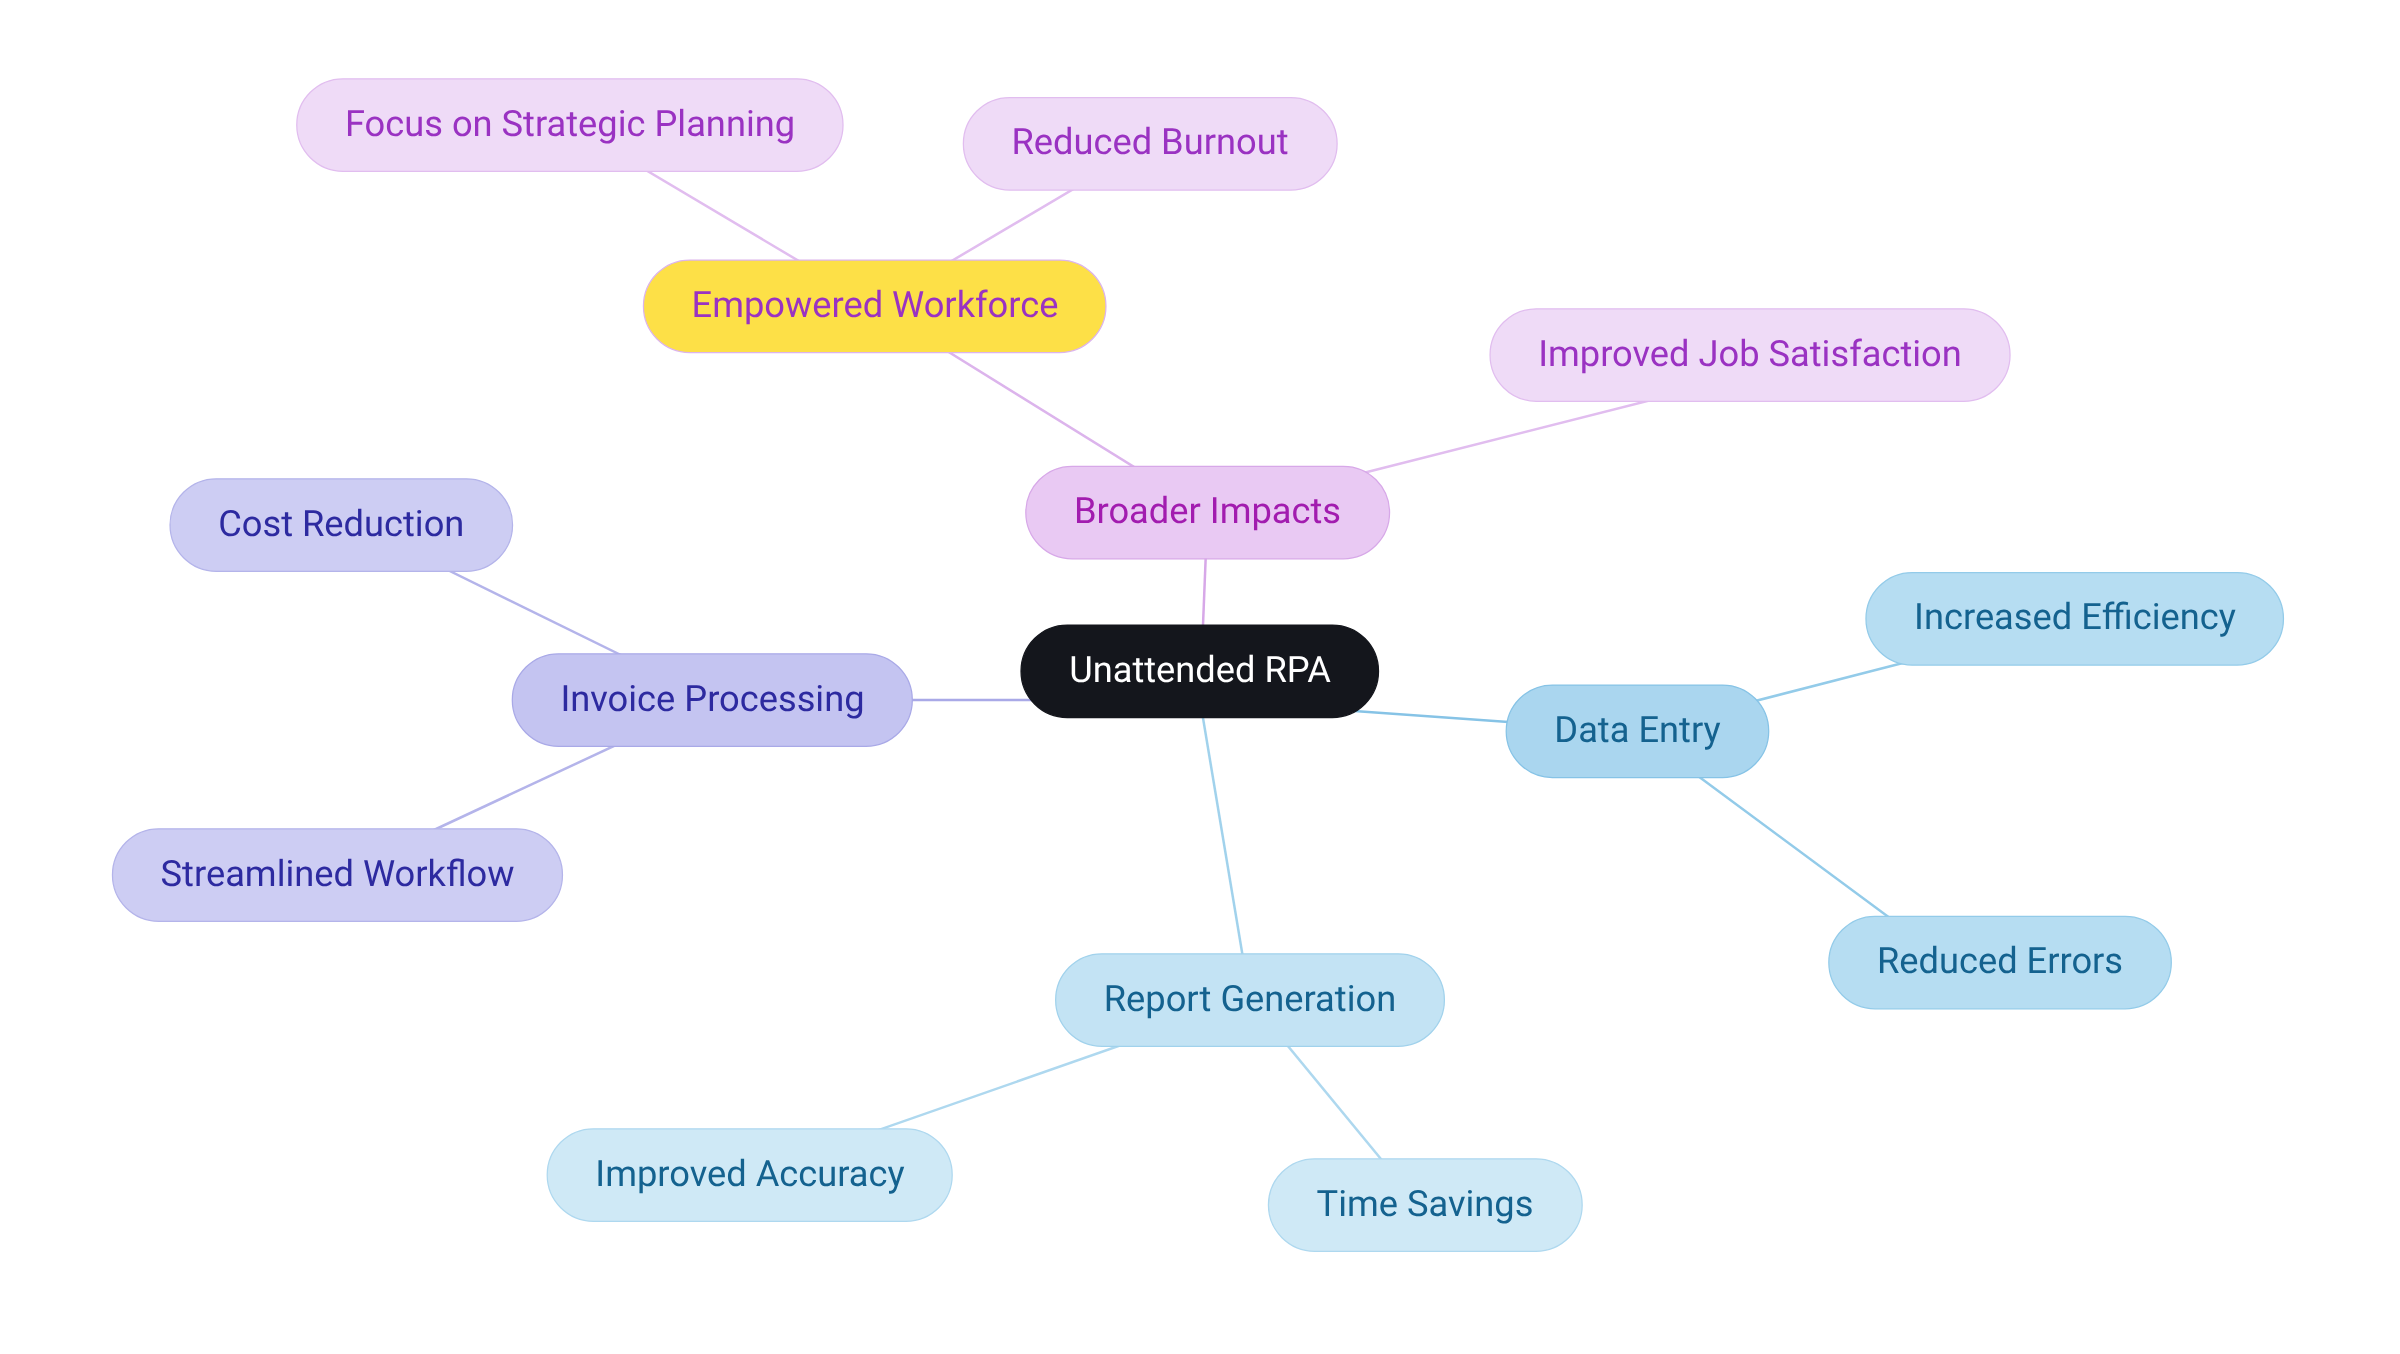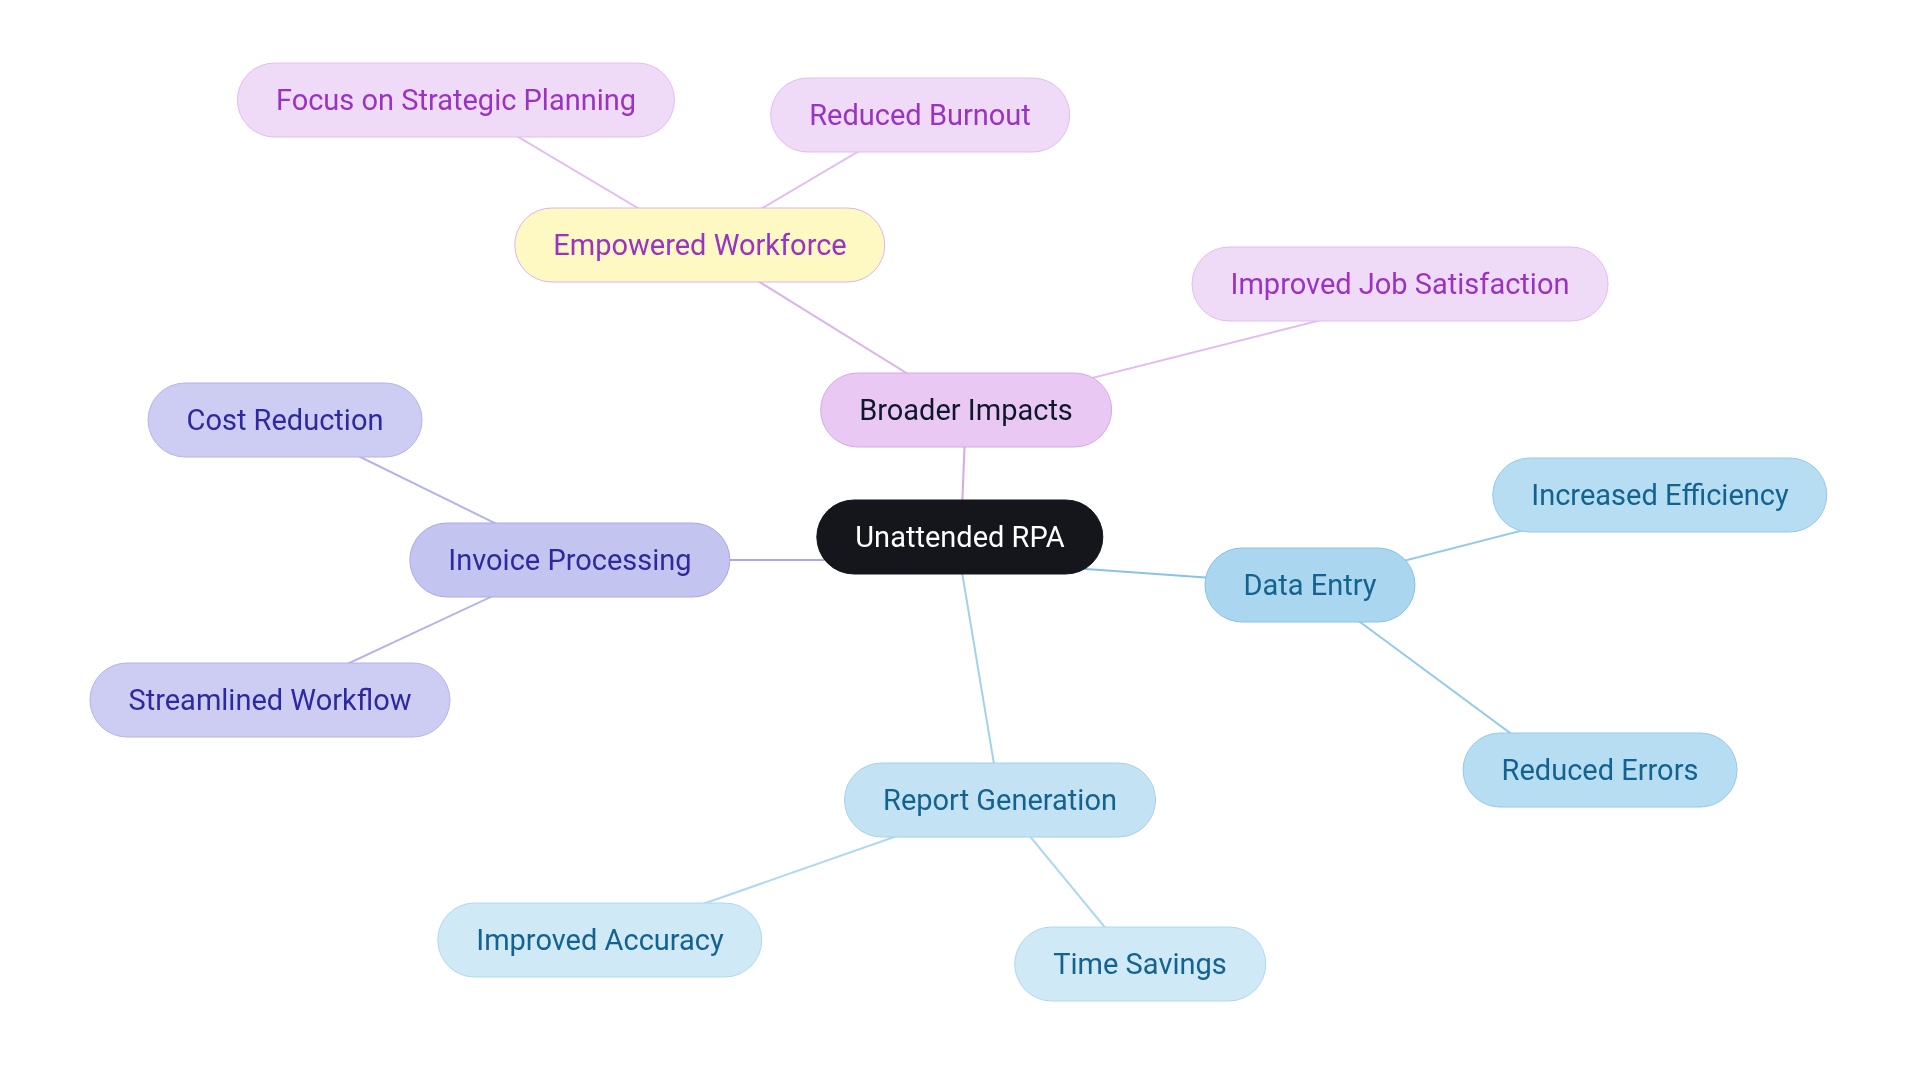--- a/index.html
+++ b/index.html
@@ -30,22 +30,22 @@
     font-size: 29px;
     padding: 22px 38px;
     white-space: nowrap;
     border: 1.5px solid transparent;
     box-sizing: border-box;
     line-height: 1;
   }
   
   .c-root { background: #14161c; color: #ffffff; border-color: #14161c; }
   
-  .c-pink-1 { background: #e9c9f3; color: #0f172a; border-color: #d7a8e8; }
-  .c-pink-2 { background: #fef9c3; color: #9a32c2; border-color: #dcb4ec; text-align: right; }
+  .c-pink-1 { background: #e9c9f3; color: #a21caf; border-color: #d7a8e8; }
+  .c-pink-2 { background: #fde047; color: #9a32c2; border-color: #dcb4ec; text-align: right; }
   .c-pink-3 { background: #efdbf7; color: #9a32c2; border-color: #e1bdef; }
   
   .c-lav-1 { background: #c4c4f1; color: #2d2aa0; border-color: #a9a9e7; }
   .c-lav-2 { background: #cdcdf3; color: #2d2aa0; border-color: #b4b4ea; }
   
   .c-blue-1 { background: #aad6ef; color: #14628f; border-color: #86c3e6; }
   .c-blue-2 { background: #b6ddf2; color: #14628f; border-color: #93cbe9; }
   .c-blue-3 { background: #c3e3f4; color: #14628f; border-color: #a1d2ec; }
   .c-blue-4 { background: #cfe9f6; color: #14628f; border-color: #aed8ef; }
 </style>
@@ -101,21 +101,21 @@
   <div class="node c-pink-3" style="left:920px; top:115px;">
     <span>Reduced Burnout</span>
   </div>
   <div class="node c-pink-3" style="left:1400px; top:284px;">
     <span>Improved Job Satisfaction</span>
   </div>
 
   <div class="node c-lav-1" style="left:570px; top:560px;">
     <span>Invoice Processing</span>
   </div>
-  <div class="node c-lav-2" style="left:285px; top:420px;">
+  <div class="node c-lav-2" style="left:273px; top:420px;">
     <span>Cost Reduction</span>
   </div>
   <div class="node c-lav-2" style="left:270px; top:700px;">
     <span>Streamlined Workflow</span>
   </div>
 
   <div class="node c-blue-1" style="left:1310px; top:585px;text-align:center;">
     <span>Data Entry</span>
   </div>
   <div class="node c-blue-2" style="left:1660px; top:495px;">

